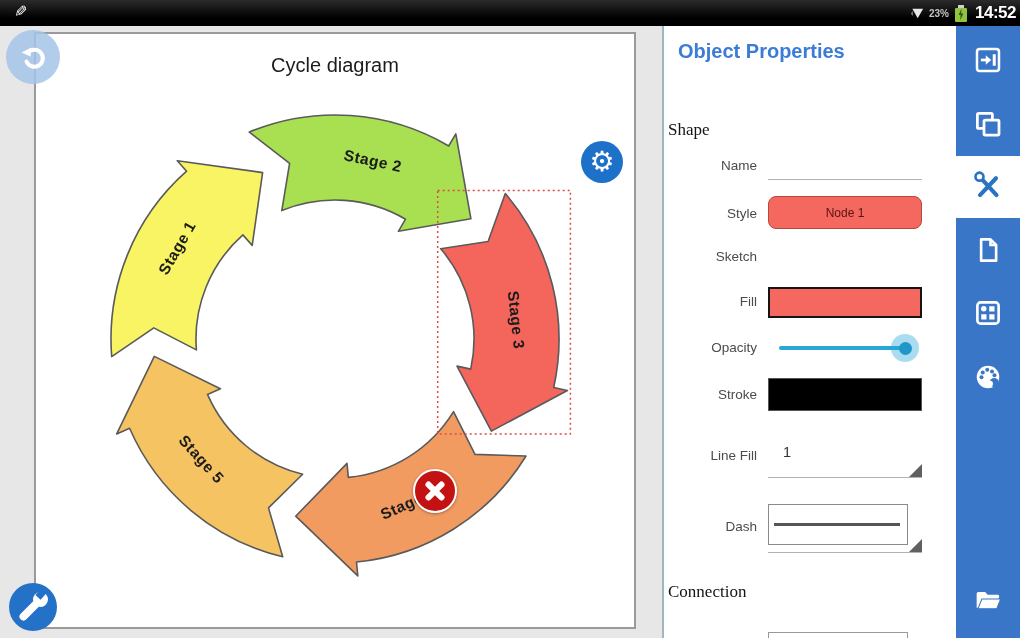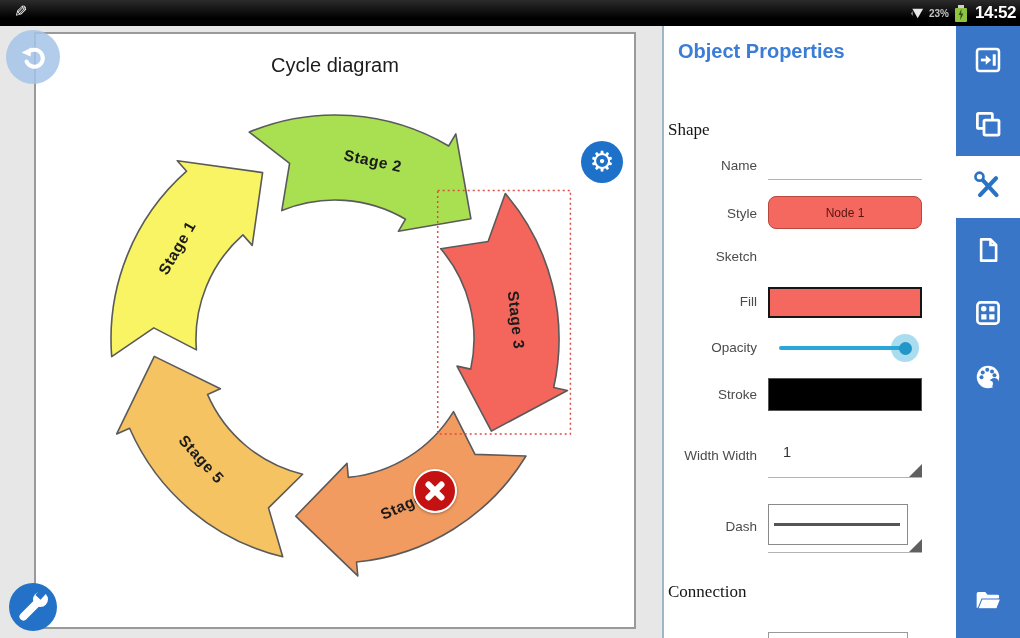--- a/index.html
+++ b/index.html
@@ -151,21 +151,21 @@
     <div class="fill-swatch" style="background: rgb(244, 104, 95);"></div>
 
     <div class="plabel" style="top:314px">Opacity</div>
     <div class="opacity-track"></div>
     <div class="opacity-halo"></div>
     <div class="opacity-thumb"></div>
 
     <div class="plabel" style="top:361px">Stroke</div>
     <div class="stroke-swatch" style="background: rgb(0, 0, 0);"></div>
 
-    <div class="plabel" style="top:422px">Width Width</div>
+    <div class="plabel" style="top:422px">Line Fill</div>
     <div class="lw-value">1</div>
     <div class="uline" style="left:104px;top:451px;width:154px"></div>
     <div class="corner-tri" style="left:245px;top:438px"></div>
 
     <div class="plabel" style="top:493px">Dash</div>
     <div class="dash-box">
       <div class="dash-line"></div>
     </div>
     <div class="uline" style="left:104px;top:526px;width:154px"></div>
     <div class="corner-tri" style="left:245px;top:513px"></div>

